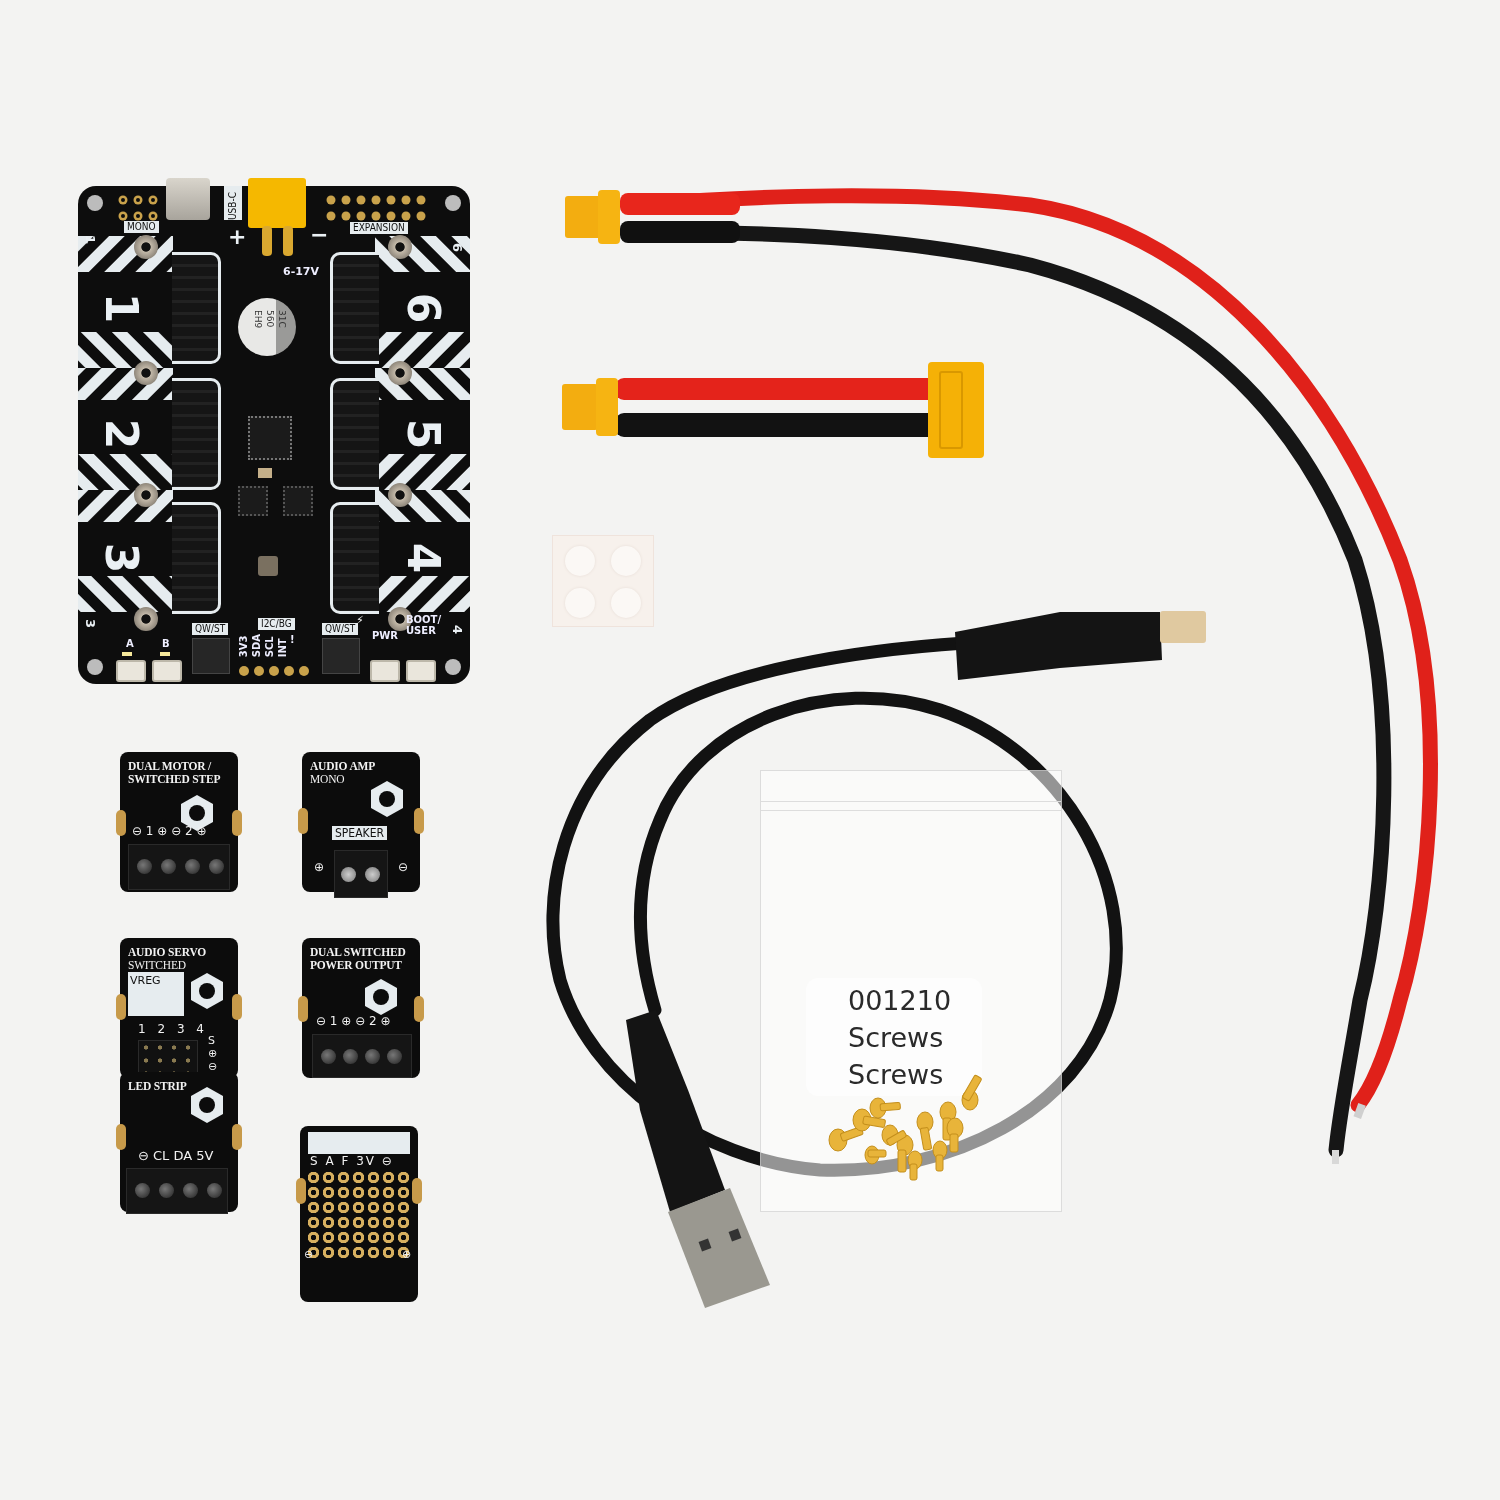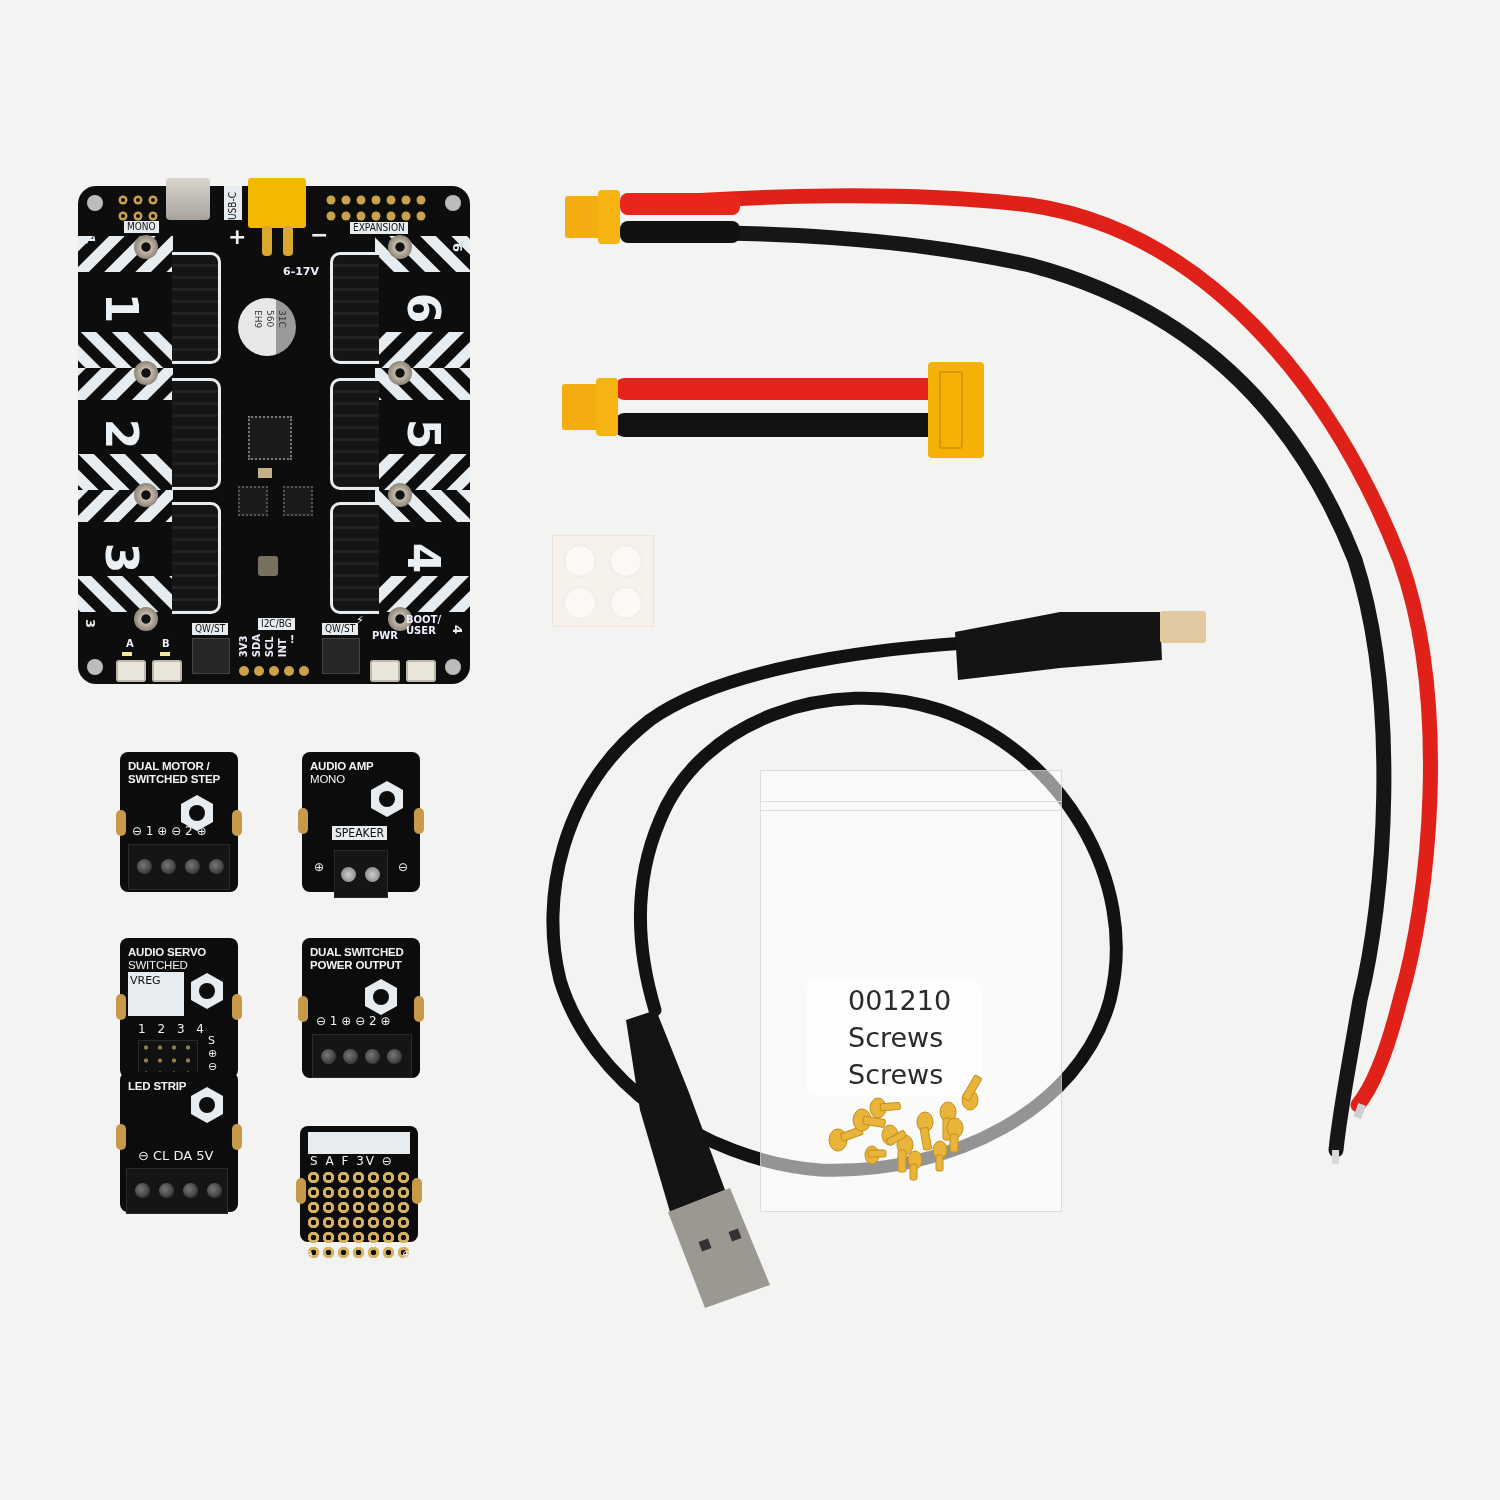--- a/index.html
+++ b/index.html
@@ -8,21 +8,21 @@
   svg.layer{position:absolute;left:0;top:0;}
   
   .board{left:78px;top:186px;width:392px;height:498px;background:#0d0d0d;border-radius:18px;}
   .silk{color:#eaf0f4;font-weight:bold;}
   .lbl-box{background:#e6ecef;color:#111;font-size:10px;padding:0 3px;font-family:"DejaVu Sans Condensed","DejaVu Sans",sans-serif;line-height:12px;}
   .lbl-plain{color:#eef;font-size:10px;font-weight:bold;line-height:11px;}
   .bignum{color:#eaf0f4;font-weight:bold;font-size:44px;line-height:44px;font-family:"DejaVu Sans",sans-serif;}
   .cornernum{color:#eaf0f4;font-weight:bold;font-size:13px;}
   
   .mod{width:118px;height:140px;background:#0c0c0c;border-radius:8px;}
-  .mod-title{position:absolute;left:8px;top:8px;color:#f2f2f2;font-weight:bold;font-size:11.5px;line-height:13px;font-family:Liberation Sans, sans-serif;letter-spacing:-0.2px;}
+  .mod-title{position:absolute;left:8px;top:8px;color:#f2f2f2;font-weight:bold;font-size:11.5px;line-height:13px;font-family:Liberation Serif, serif;letter-spacing:-0.2px;}
   .mod-hex{position:absolute;width:34px;height:38px;}
   .mod-side{position:absolute;width:10px;height:26px;background:#c79a4a;border-radius:5px;}
   .terminal{position:absolute;background:#151515;border:1px solid #2a2a2a;}
   .screw{position:absolute;width:15px;height:15px;border-radius:50%;background:radial-gradient(circle at 40% 40%,#777,#3a3a3a 70%);}
   .pinlbl{position:absolute;color:#f2f2f2;font-size:12px;white-space:nowrap;}
   
   .bag{left:760px;top:770px;width:300px;height:440px;background:rgba(255,255,255,0.55);border:1px solid rgba(200,200,200,0.6);}
   .bag-label{left:806px;top:978px;width:176px;height:118px;background:#fdfdfd;border-radius:12px;}
   .bag-text{position:absolute;left:42px;color:#2a2a2a;font-size:27px;line-height:37px;font-family:"DejaVu Sans",sans-serif;}
 </style>
@@ -393,21 +393,21 @@
     <div class="mod-side" style="right:-4px;top:52px"></div>
   <div class="pinlbl" style="left:18px;top:76px;font-size:13px;">⊖ CL DA 5V</div>
   <div class="terminal" style="left:6px;top:96px;width:100px;height:44px;">
     <div class="screw" style="left:8px;top:14px"></div>
       <div class="screw" style="left:32px;top:14px"></div>
       <div class="screw" style="left:56px;top:14px"></div>
       <div class="screw" style="left:80px;top:14px"></div>
   </div>
 </div>
 
-<div class="abs mod" style="left:300px;top:1126px;height:116px;">
+<div class="abs mod" style="left:300px;top:1126px;height:176px;">
   <div class="abs" style="left:8px;top:6px;width:102px;height:22px;background:#e6ecef;"></div>
   <div class="pinlbl" style="left:10px;top:28px;font-size:12px;letter-spacing:2px;">S  A  F  3V ⊖</div>
   <div class="mod-side" style="left:-4px;top:52px"></div>
     <div class="mod-side" style="right:-4px;top:52px"></div>
   <div class="abs" style="left:6px;top:44px;width:106px;height:88px;background-image:radial-gradient(#0c0c0c 2.5px,#d7b060 3px,#d7b060 5.5px,transparent 6px);background-size:15px 15px;"></div>
   <div class="pinlbl" style="left:4px;top:122px;font-size:11px;">⊖</div>
   <div class="pinlbl" style="left:102px;top:122px;font-size:11px;">⊕</div>
 </div>
 
 </body></html>

